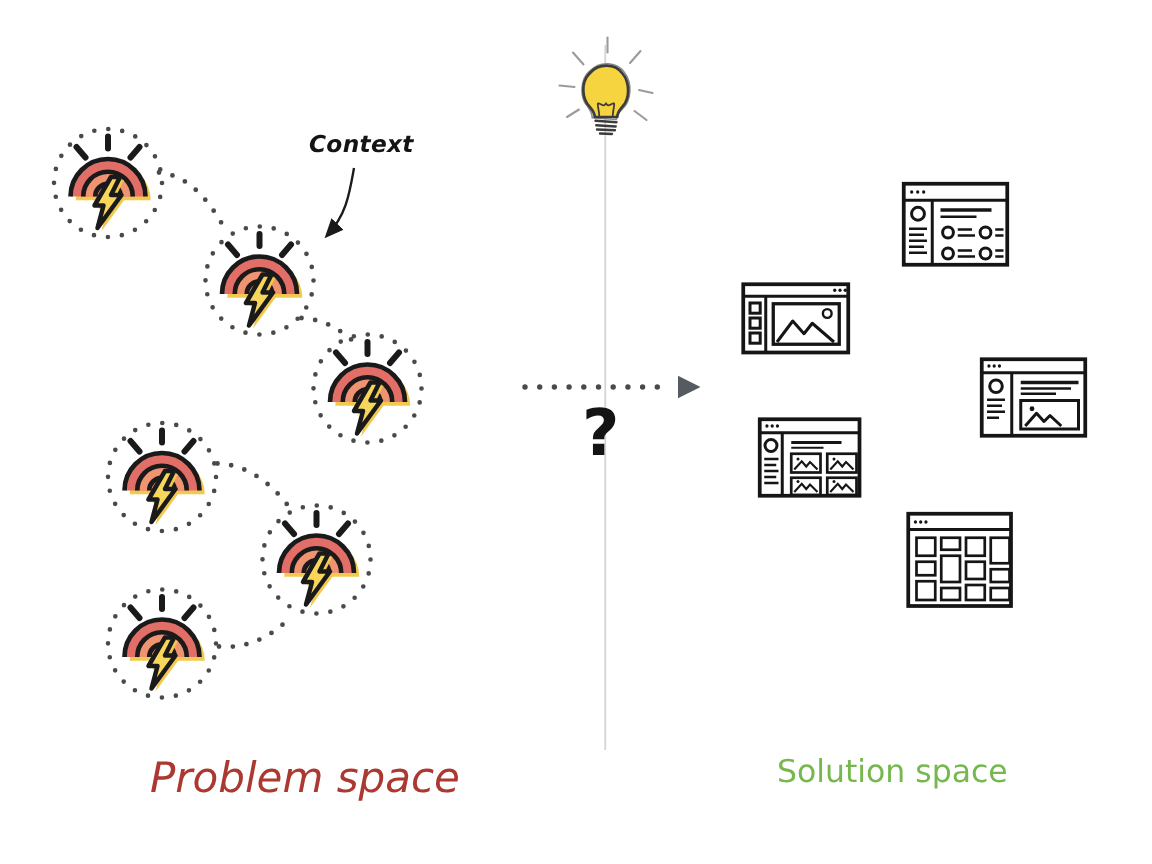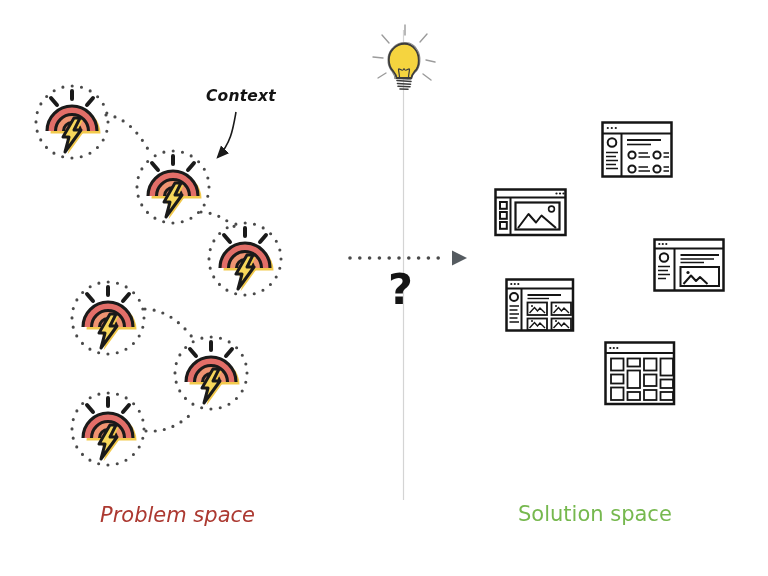--- a/index.html
+++ b/index.html
@@ -43,21 +43,21 @@
   .wf-s15{fill:none;stroke:var(--wireframe-ink,#151515);stroke-width:1.6;}
   .wf-s14{fill:none;stroke:var(--wireframe-ink,#151515);stroke-width:1.4;}
   .wf-o2{fill:none;stroke:var(--wireframe-ink,#151515);stroke-width:2;}
   .wf-grid{fill:none;stroke:var(--wireframe-ink,#151515);stroke-width:1.8;}
   .wf-dot{fill:var(--wireframe-ink,#151515);stroke:none;}
 
   
   .txt{position:absolute;white-space:nowrap;line-height:1.1;}
   .context-label{left:206px;top:88px;font-size:15.5px;font-style:italic;font-weight:700;color:#141414;letter-spacing:.2px;}
   .question-mark{left:388px;top:266px;font-size:43px;font-weight:700;color:#141414;}
-  .problem-label{left:100px;top:504px;font-size:21px;font-style:italic;color:var(--problem-label,#AC3931);}
+  .problem-label{left:100px;top:504px;font-size:28px;font-style:italic;color:var(--problem-label,#AC3931);}
   .solution-label{left:518px;top:503px;font-size:21px;color:var(--solution-label,#76B84E);}
 </style>
 </head>
 <body>
 
 <div class="canvas">
 
   <svg class="diagram-svg" width="768" height="576" viewBox="0 0 768 576" xmlns="http://www.w3.org/2000/svg" xmlns:xlink="http://www.w3.org/1999/xlink">
 
     <defs>

